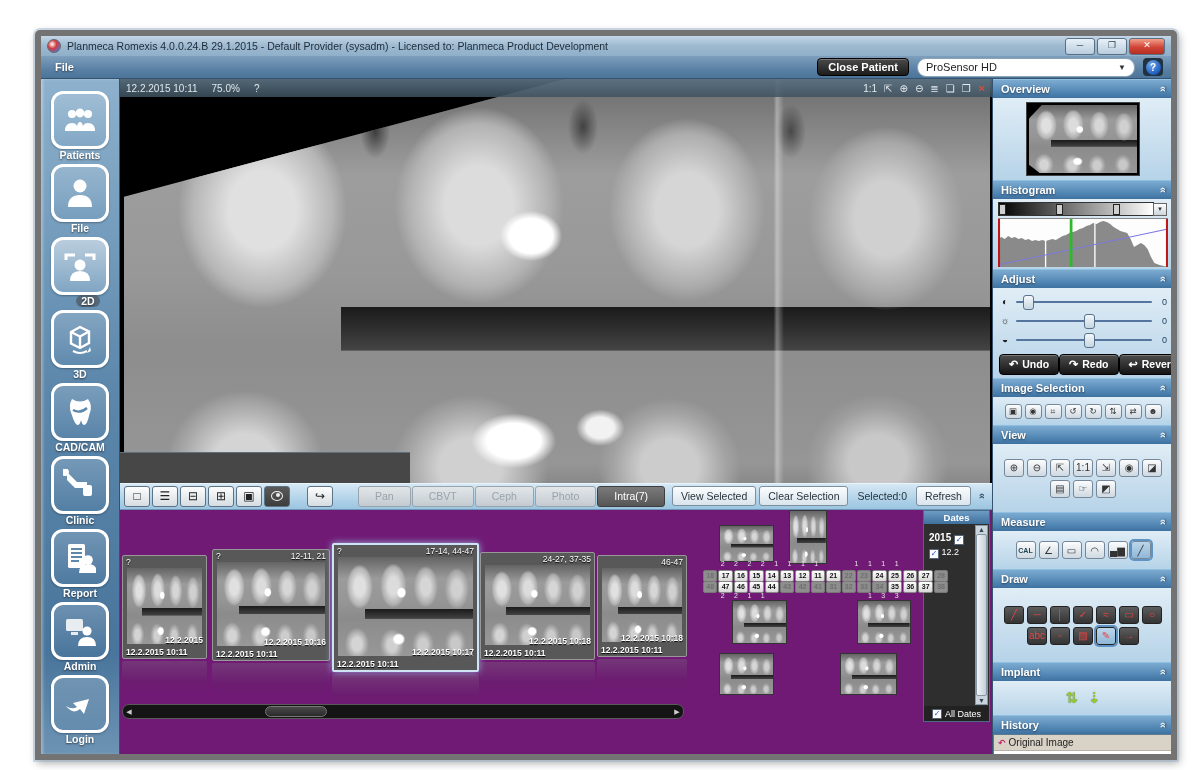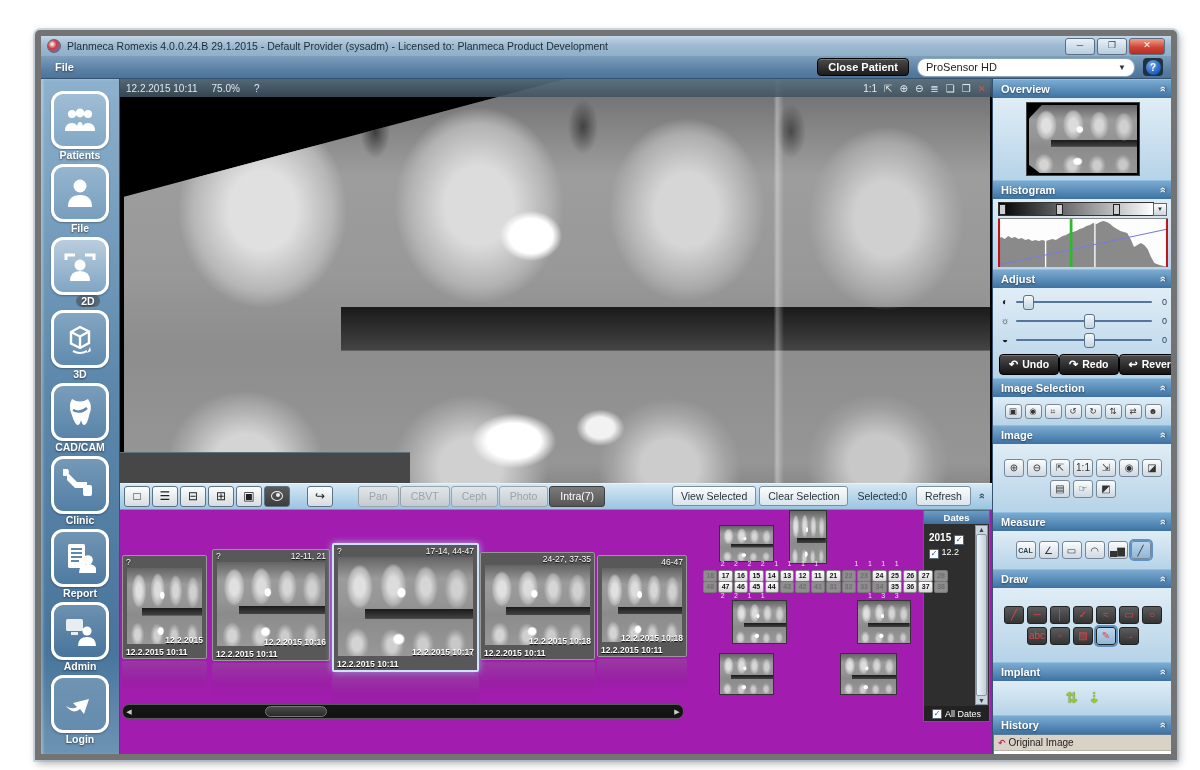--- a/index.html
+++ b/index.html
@@ -65,28 +65,28 @@
   .vicon{font-size:10px;color:#e4ebf0;cursor:default;}
   .vicon.red{color:#e04f3c;font-weight:bold;}
   
   .browser-toolbar{height:27px;background:linear-gradient(180deg,#d7e8f4,#abcfe7 70%,#9cc5e0);border-top:1px solid #e8f3fa;border-bottom:1px solid #6d94b4;display:flex;align-items:center;padding:0 4px;gap:3px;}
   .tbtn{width:26px;height:21px;border:1px solid #5c7386;border-radius:3px;background:linear-gradient(180deg,#fdfdfd,#d6dde2);display:flex;align-items:center;justify-content:center;font-size:12px;color:#222;}
   .tbtn.pressed{background:linear-gradient(180deg,#5a5a5a,#3c3c3c);color:#eee;}
   .eye{display:inline-block;width:13px;height:8px;border:1.5px solid #eee;border-radius:50%;position:relative;}
   .eye::after{content:"";position:absolute;left:3.5px;top:1px;width:4px;height:4px;border-radius:50%;background:#eee;}
   .sortbtn{margin-left:14px;}
   .tabs{display:flex;margin-left:22px;gap:1px;}
-  .tab{height:19px;line-height:19px;padding:0 10px;font-size:10.5px;color:#9aa4ab;background:linear-gradient(180deg,#e2e6e9,#c4cbd0);border:1px solid #97a4ad;border-radius:3px;text-align:right;}
+  .tab{height:19px;line-height:19px;padding:0 16px;font-size:10.5px;color:#9aa4ab;background:linear-gradient(180deg,#e2e6e9,#c4cbd0);border:1px solid #97a4ad;border-radius:3px;text-align:right;}
   .tab.active{color:#fff;background:linear-gradient(180deg,#7b7b7b,#565656);border-color:#3e3e3e;}
   .browser-toolbar .sp{flex:1;}
   .lbtn{height:20px;border:1px solid #7b8f9e;border-radius:3px;background:linear-gradient(180deg,#fbfdfe,#d9e4ec);font-size:10.5px;color:#28343c;padding:0 8px;line-height:18px;}
   .sel-count{font-size:10.5px;color:#28343c;padding:0 6px;}
   .tb-chevron{font-size:11px;color:#3c566c;transform:rotate(-90deg);font-weight:bold;margin:0 4px;}
   
-  .browser{position:relative;height:245px;background:#a21caf;flex:none;overflow:hidden;}
+  .browser{position:relative;height:245px;background:#701a75;flex:none;overflow:hidden;}
   .thumb{position:absolute;background:#585858;border:1px solid #989898;border-radius:2px;box-sizing:border-box;}
   .thumb.sel{border:2px solid #cfe3f4;box-shadow:0 0 7px rgba(156,196,228,.9);}
   .th-corner{position:absolute;left:3px;top:1px;font-size:8.5px;color:#fff;text-shadow:0 1px 1px #000;}
   .th-title{position:absolute;right:3px;top:1px;font-size:8.5px;color:#fff;text-shadow:0 1px 1px #000;}
   .th-img{position:absolute;left:4px;right:4px;top:12px;bottom:14px;background:#1c1c1c;overflow:hidden;}
   .th-img .xray-art{position:absolute;left:0;top:0;width:100%;height:100%;}
   .th-dl{position:absolute;left:3px;bottom:1px;font-size:8.5px;font-weight:bold;color:#fff;text-shadow:0 1px 1px #000;white-space:nowrap;}
   .th-dr{position:absolute;right:3px;bottom:13px;font-size:8.5px;font-weight:bold;color:#fff;text-shadow:0 1px 1px #000;white-space:nowrap;}
   .th-refl{position:absolute;background:linear-gradient(180deg,rgba(130,130,130,.28),rgba(60,60,60,.08) 60%,transparent);border-radius:2px;}
   .xray-art{background:
@@ -609,21 +609,21 @@
             <button class="gicon small">◉</button>
             <button class="gicon small">⌗</button>
             <button class="gicon small">↺</button>
             <button class="gicon small">↻</button>
             <button class="gicon small">⇅</button>
             <button class="gicon small">⇄</button>
             <button class="gicon small">☻</button>
           </div>
 
         <div class="sec-hdr">
-            <span>Image</span>
+            <span>View</span>
             <span class="collapse">»</span>
           </div>
         <div class="sec-body view-body icon-grid" id="viewIcons">
             <button class="gicon">⊕</button>
             <button class="gicon">⊖</button>
             <button class="gicon">⇱</button>
             <button class="gicon">1:1</button>
             <button class="gicon">⇲</button>
             <button class="gicon">◉</button>
             <button class="gicon">◪</button>

